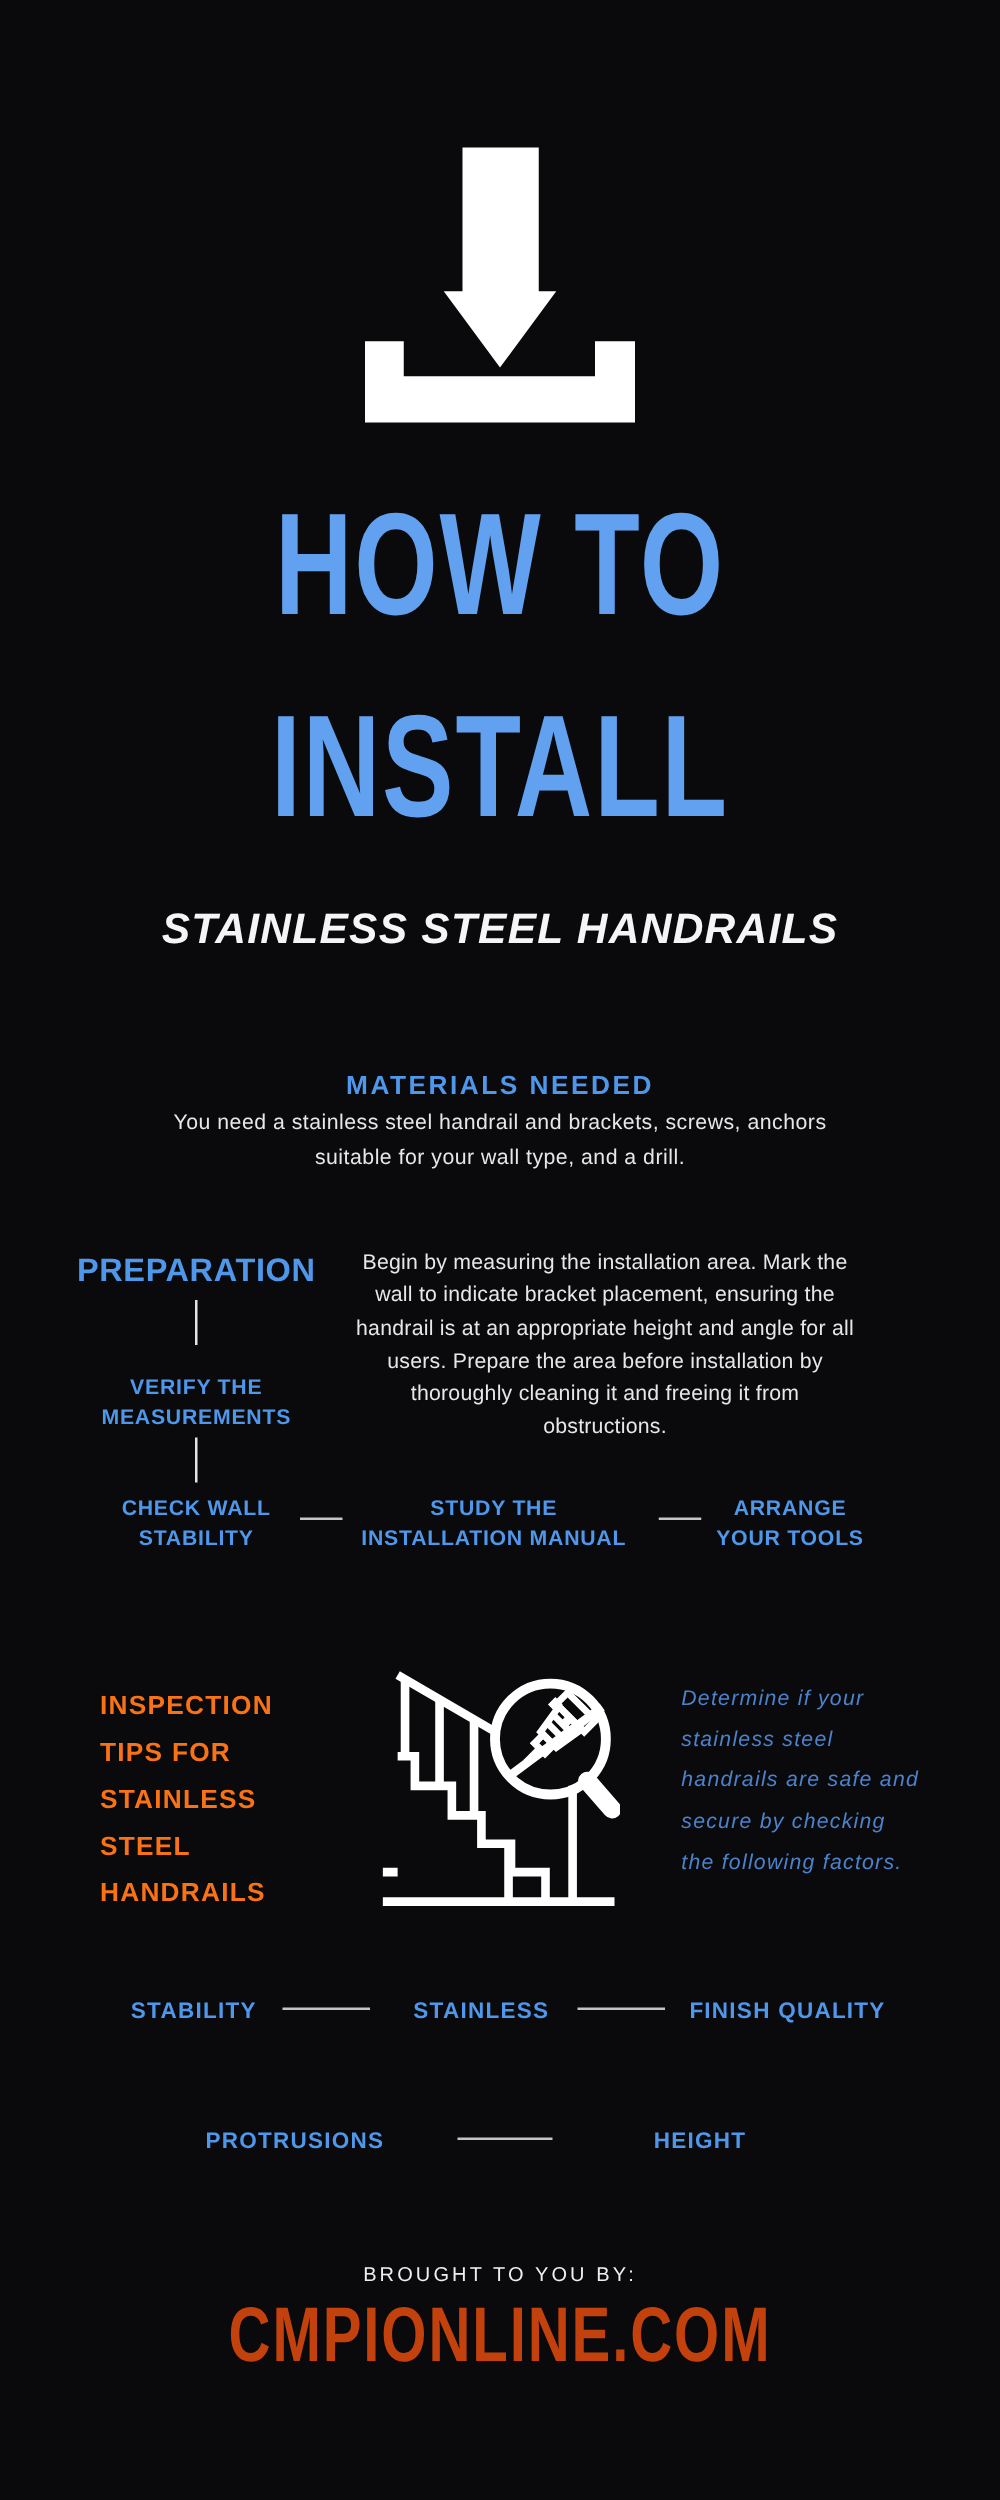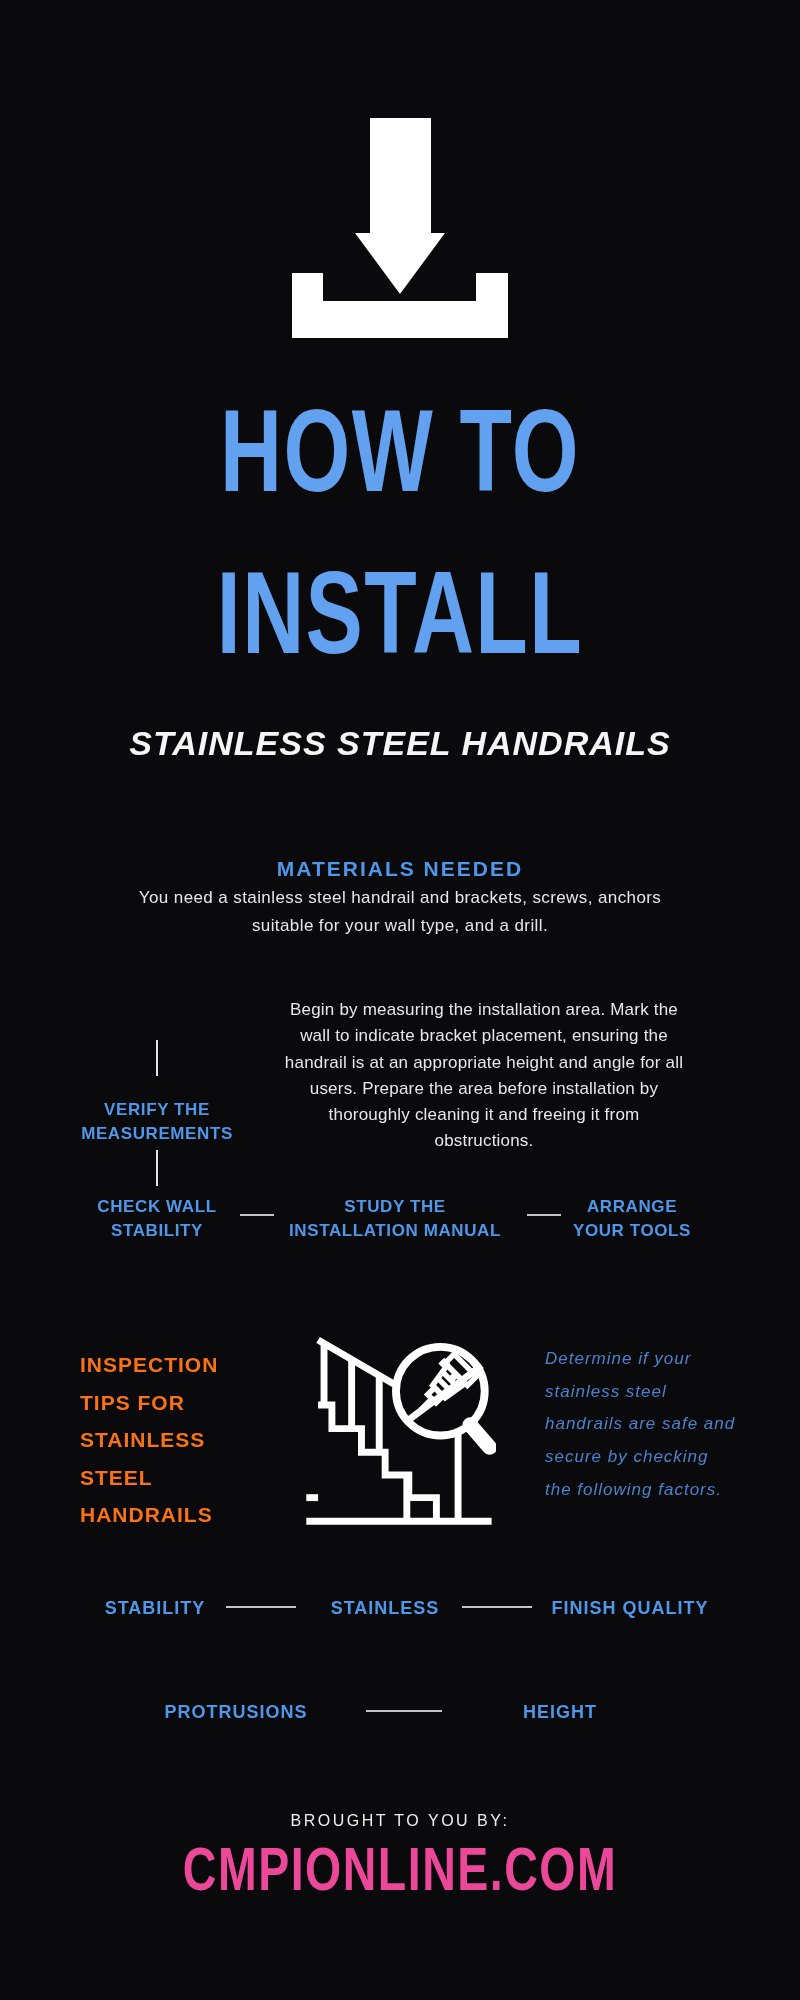--- a/index.html
+++ b/index.html
@@ -42,21 +42,21 @@
   .f-stability{left:85px;top:1597px;width:140px;}
   .f-alignment{left:313px;top:1597px;width:144px;}
   .f-finish{left:540px;top:1597px;width:180px;}
   .f-protrusions{left:151px;top:1701px;width:170px;}
   .f-height{left:485px;top:1701px;width:150px;}
   .sep-c{left:226px;top:1606px;width:70px;}
   .sep-d{left:462px;top:1606px;width:70px;}
   .sep-e{left:366px;top:1710px;width:76px;}
   
   .brought{left:0;top:1812px;width:800px;color:#f0efef;font-size:16px;letter-spacing:2.5px;}
-  .site{left:0;top:1838px;width:800px;color:#ec4899;font-weight:bold;line-height:1;}
+  .site{left:0;top:1838px;width:800px;color:#c2410c;font-weight:bold;line-height:1;}
   .site .stretch{display:inline-block;width:100%;transform:scaleX(0.75);transform-origin:50% 50%;font-size:62px;letter-spacing:2px;}
 </style>
 </head>
 <body>
 
 <div class="page">
 
   <svg class="abs dl-icon" viewBox="0 0 216 228" xmlns="http://www.w3.org/2000/svg" aria-hidden="true">
     <path fill="#ffffff" d="M78 6 H139 V121 H153 L108 182 L63 121 H78 Z"></path>
     <path fill="#ffffff" d="M0 161 H31 V189 H184 V161 H216 V226 H0 Z"></path>
@@ -66,20 +66,21 @@
     <span class="stretch">HOW TO</span>
   </div>
   <div class="abs title-line t2 center">
     <span class="stretch">INSTALL</span>
   </div>
   <div class="abs subtitle center">STAINLESS STEEL HANDRAILS</div>
 
   <div class="abs mat-head center">MATERIALS NEEDED</div>
   <div class="abs mat-body center">You need a stainless steel handrail and brackets, screws, anchors suitable for your wall type, and a drill.</div>
 
+  <div class="abs prep-head center">PREPARATION</div>
   <div class="abs prep-para">Begin by measuring the installation area. Mark the wall to indicate bracket placement, ensuring the handrail is at an appropriate height and angle for all users. Prepare the area before installation by thoroughly cleaning it and freeing it from obstructions.</div>
 
   <div class="abs vline v1"></div>
   <div class="abs step st-verify center">VERIFY THE MEASUREMENTS</div>
   <div class="abs vline v2"></div>
   <div class="abs step st-check center">CHECK WALL STABILITY</div>
   <div class="abs sep sep-a"></div>
   <div class="abs step st-study center">STUDY THE INSTALLATION MANUAL</div>
   <div class="abs sep sep-b"></div>
   <div class="abs step st-arrange center">ARRANGE YOUR TOOLS</div>

